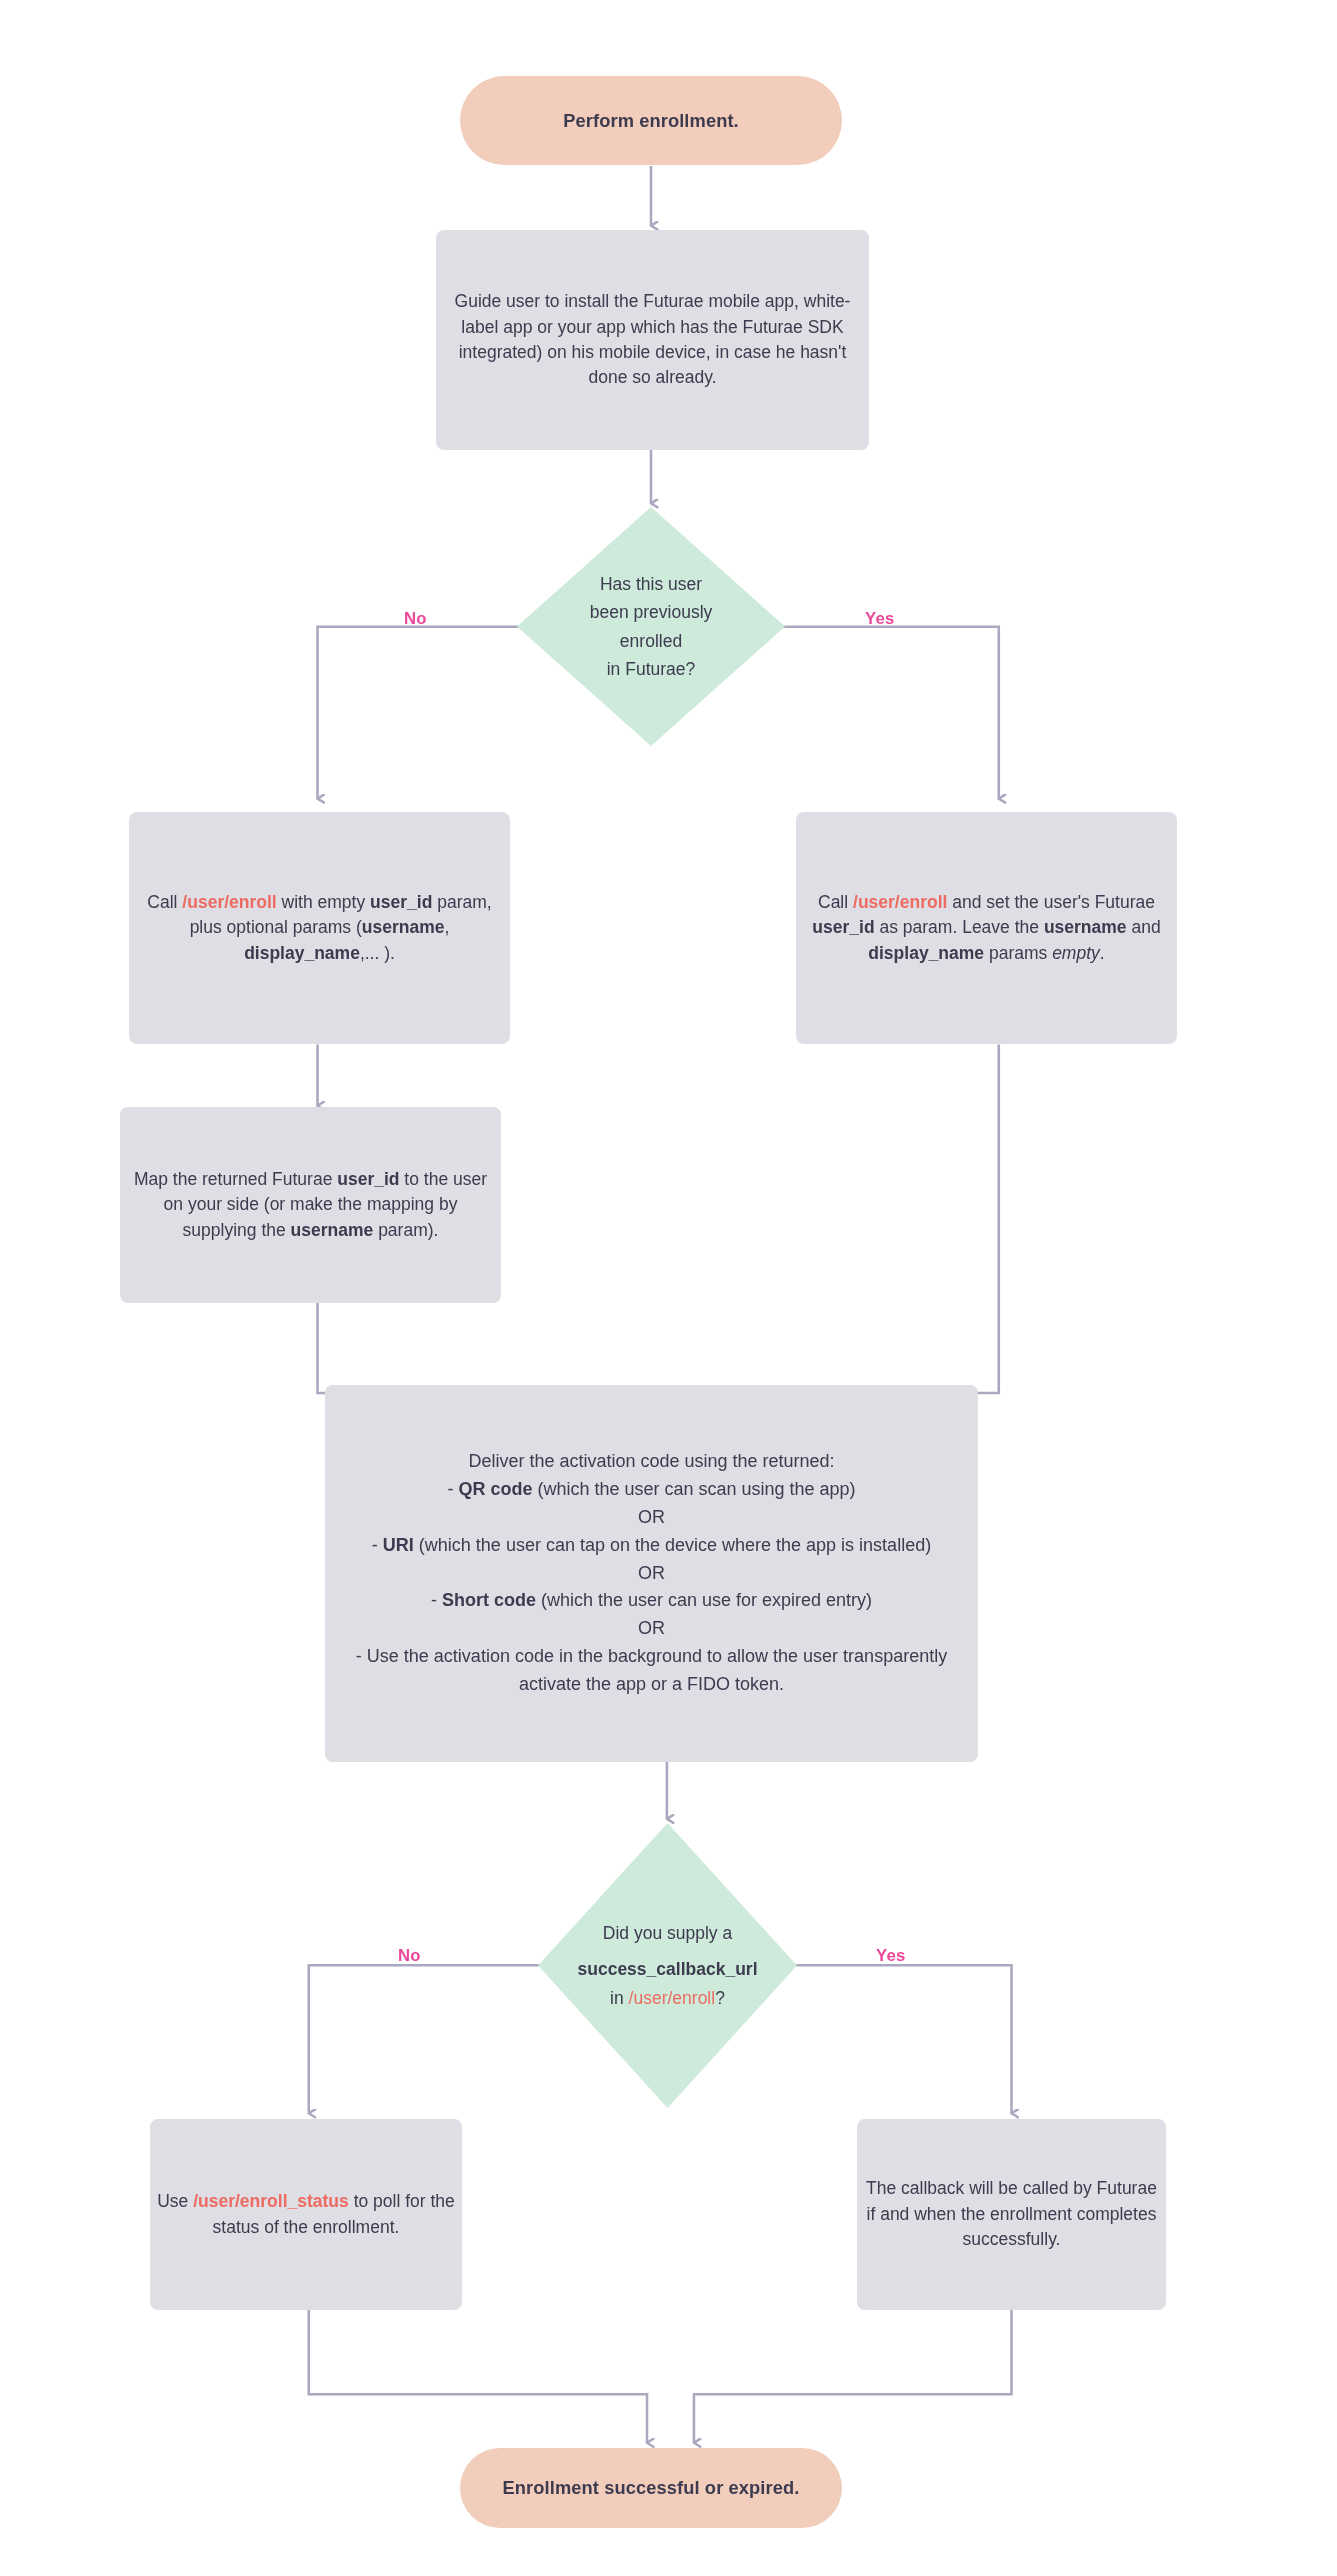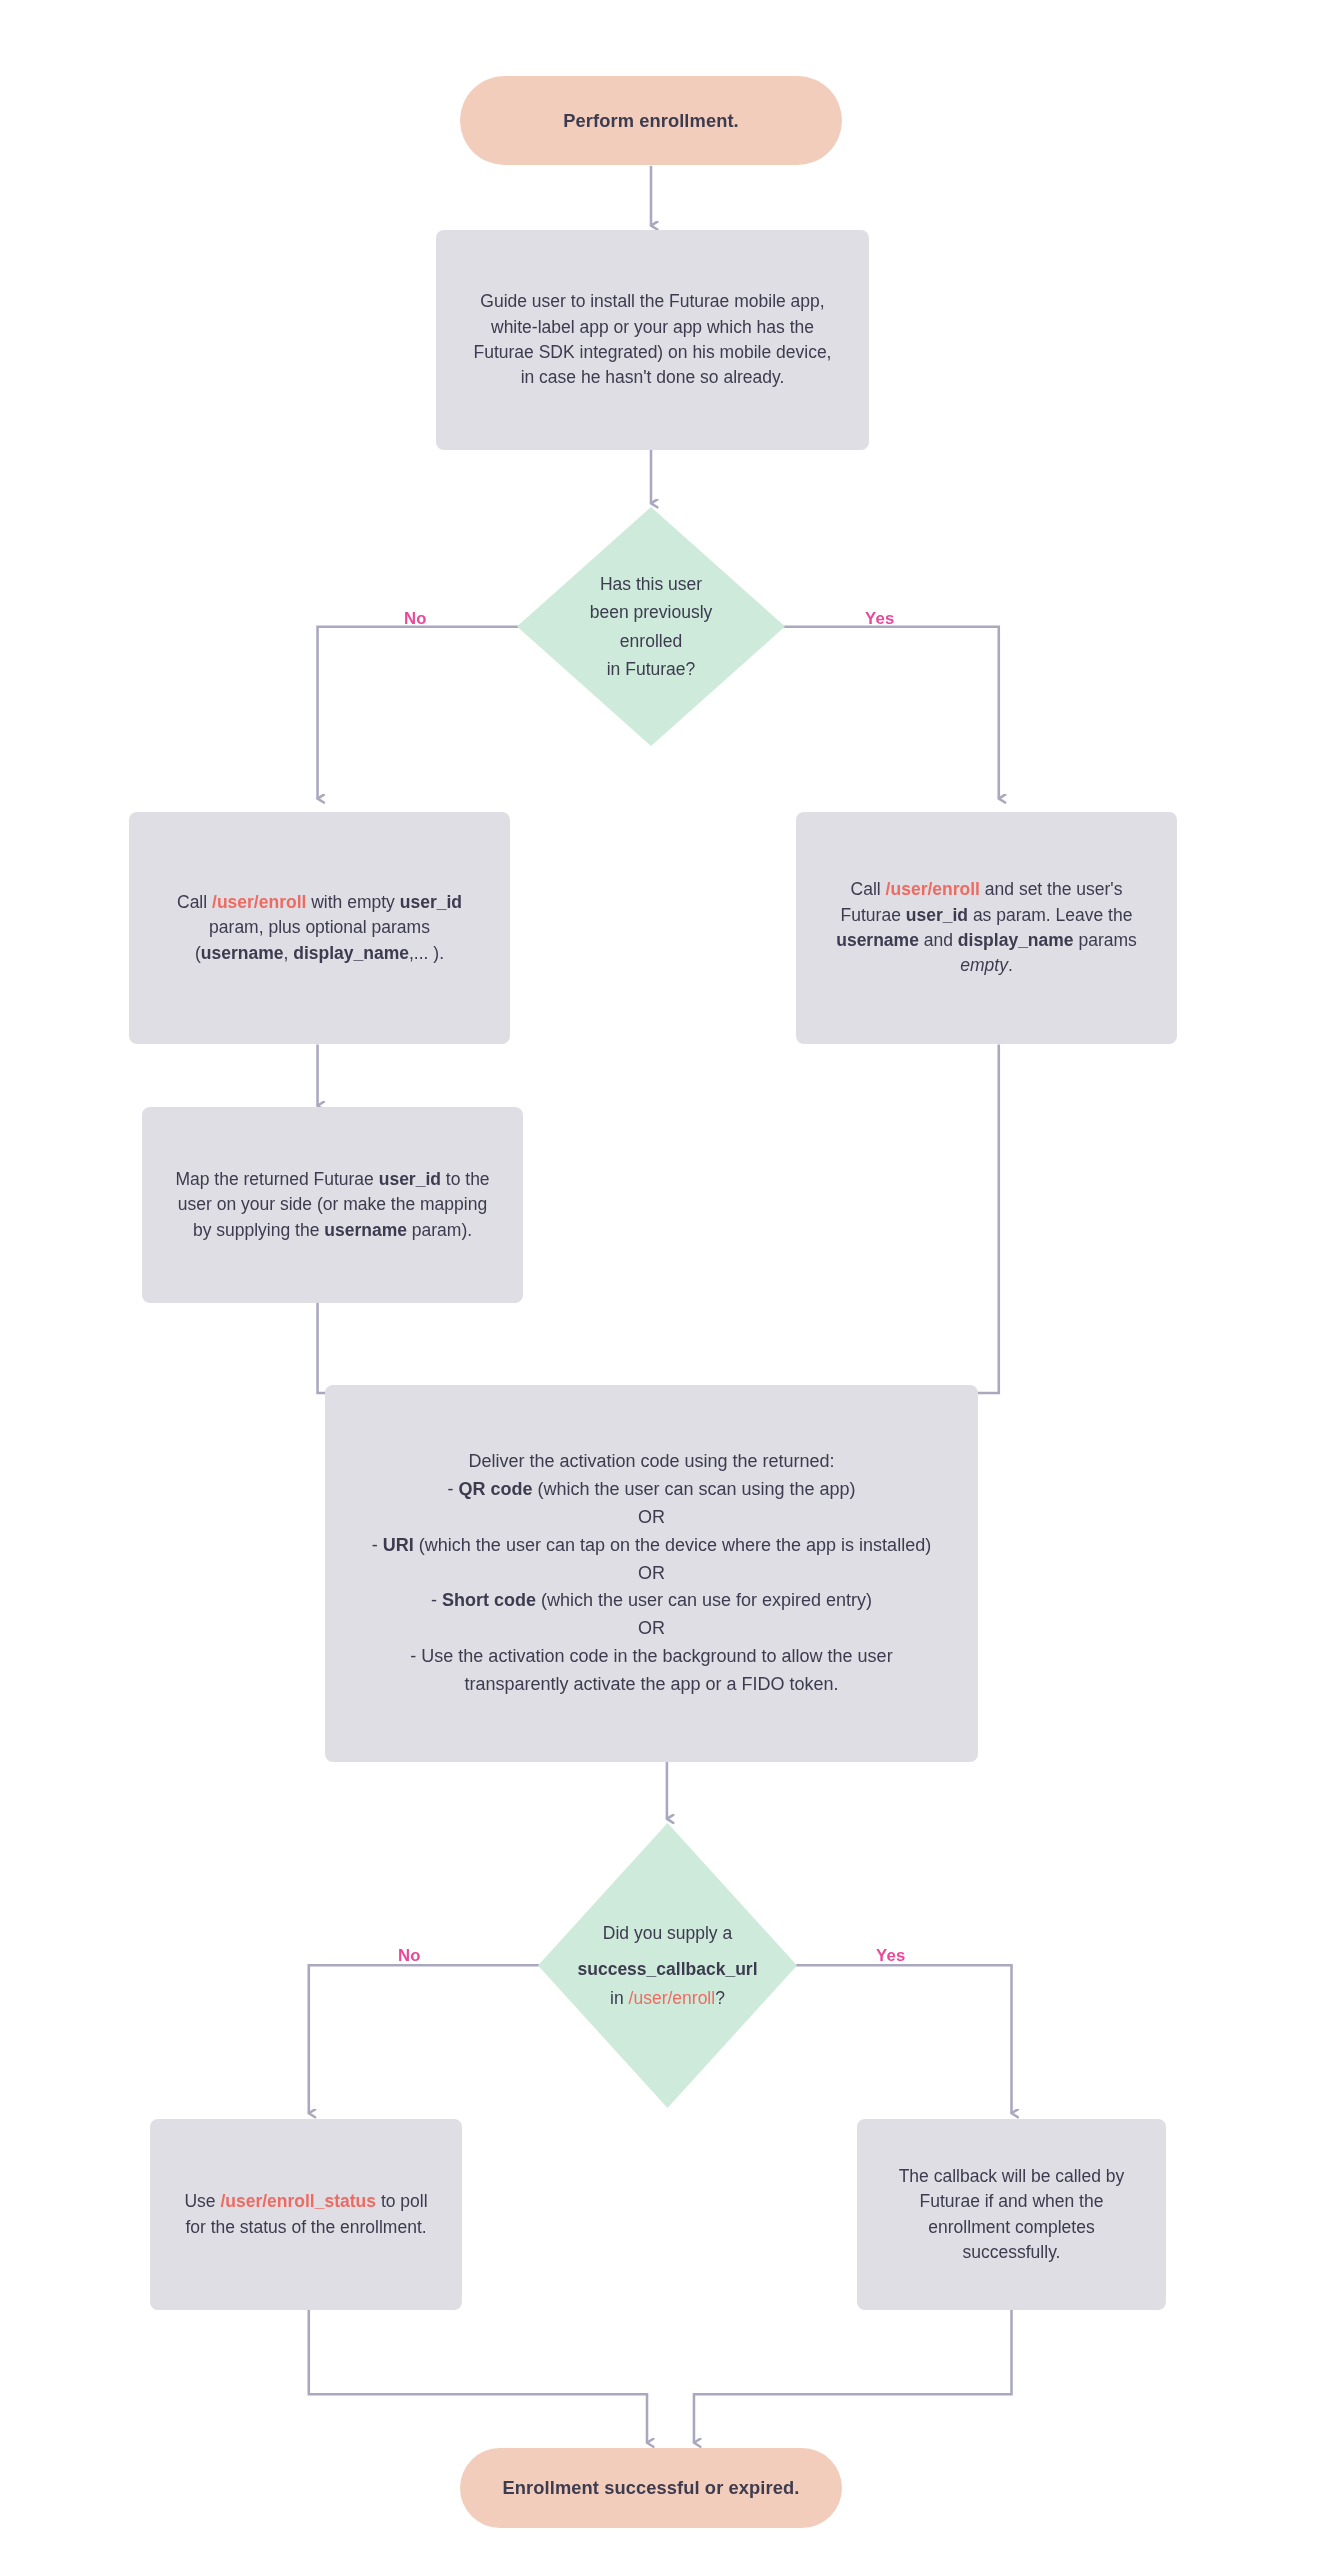--- a/index.html
+++ b/index.html
@@ -6,21 +6,21 @@
   body{
     width:1337px;height:2576px;
     font-family:"Liberation Sans","DejaVu Sans",sans-serif;
     color:#3d3b4f;
     -webkit-font-smoothing:antialiased;
   }
   #stage{position:relative;width:1337px;height:2576px;overflow:hidden;background:#fff;}
   svg.edges{position:absolute;left:0;top:0;width:1337px;height:2576px;pointer-events:none;}
 
   .node{position:absolute;box-sizing:border-box;display:flex;align-items:center;justify-content:center;text-align:center;}
-  .node .inner{width:100%;padding:0 32px;box-sizing:border-box;}
+  .node .inner{width:100%;padding:0 5px;box-sizing:border-box;}
 
   .terminal{
     background:#f2cdbb;border-radius:48px;
     font-weight:bold;font-size:18.3px;line-height:1.42;letter-spacing:0.1px;
   }
   .process{
     background:#dedee4;border-radius:8px;
     font-size:17.5px;line-height:1.45;
   }
   .process.wide{font-size:18px;line-height:1.55;}
@@ -105,21 +105,21 @@
   <div class="edge-label" style="left:865px;top:609px;">Yes</div>
 
   <div class="node process" style="left:129px;top:812px;width:381px;height:232px;">
     <div class="inner"><span>Call </span><span class="api">/user/enroll</span><span> with empty </span><span style="font-weight: bold;">user_id</span><span> param, plus optional params (</span><span style="font-weight: bold;">username</span><span>, </span><span style="font-weight: bold;">display_name</span><span>,... ).</span></div>
   </div>
 
   <div class="node process" style="left:796px;top:812px;width:381px;height:232px;">
     <div class="inner"><span>Call </span><span class="api">/user/enroll</span><span> and set the user's Futurae </span><span style="font-weight: bold;">user_id</span><span> as param. Leave the </span><span style="font-weight: bold;">username</span><span> and </span><span style="font-weight: bold;">display_name</span><span> params </span><span style="font-style: italic;">empty</span><span>.</span></div>
   </div>
 
-  <div class="node process" style="left:142px;top:1107px;width:381px;height:196px;">
+  <div class="node process" style="left:120px;top:1107px;width:381px;height:196px;">
     <div class="inner"><span>Map the returned Futurae </span><span style="font-weight: bold;">user_id</span><span> to the user on your side (or make the mapping by supplying the </span><span style="font-weight: bold;">username</span><span> param).</span></div>
   </div>
 
   <div class="node process wide" style="left:325px;top:1385px;width:653px;height:377px;text-align:center;">
     <div class="inner">
         <div><span>Deliver the activation code using the returned:</span></div>
         <div><span>- </span><span style="font-weight: bold;">QR code</span><span> (which the user can scan using the app)</span></div>
         <div><span>OR</span></div>
         <div><span>- </span><span style="font-weight: bold;">URI</span><span> (which the user can tap on the device where the app is installed)</span></div>
         <div><span>OR</span></div>

